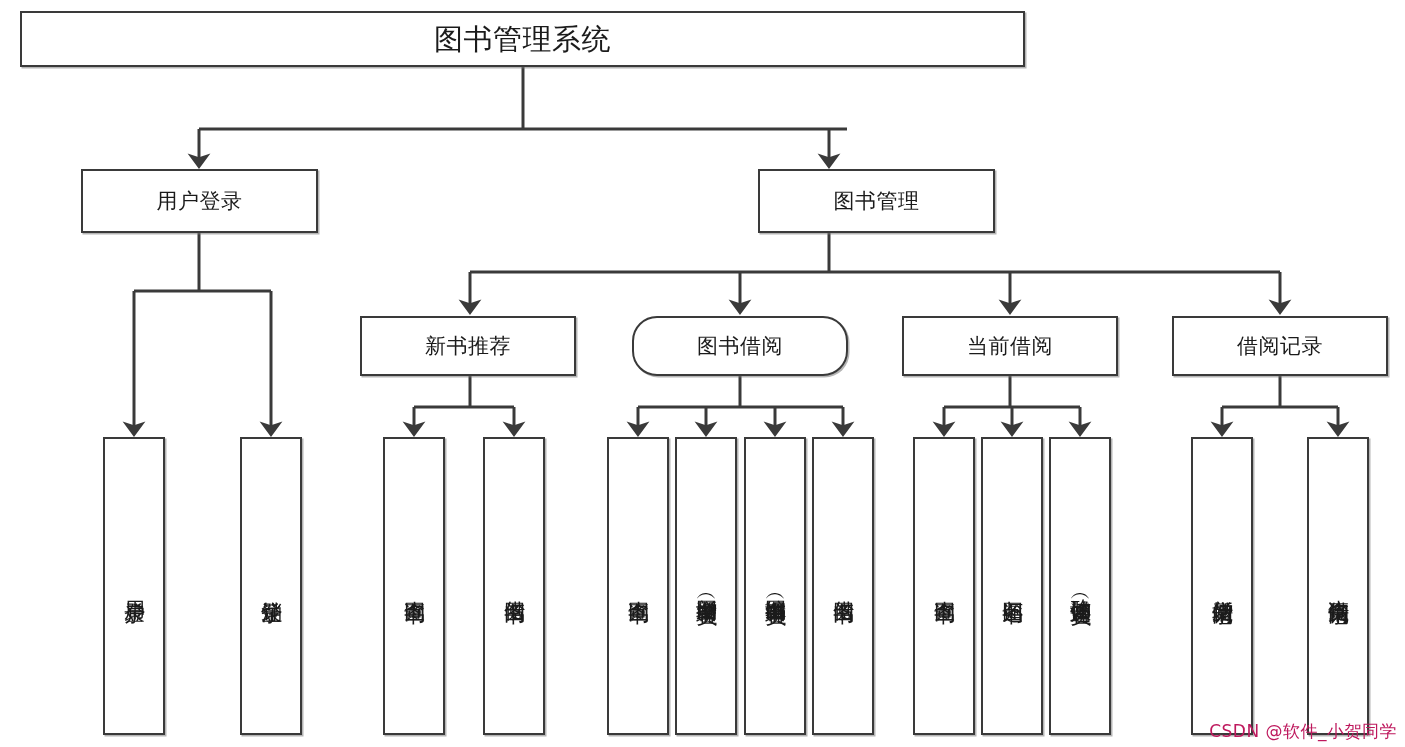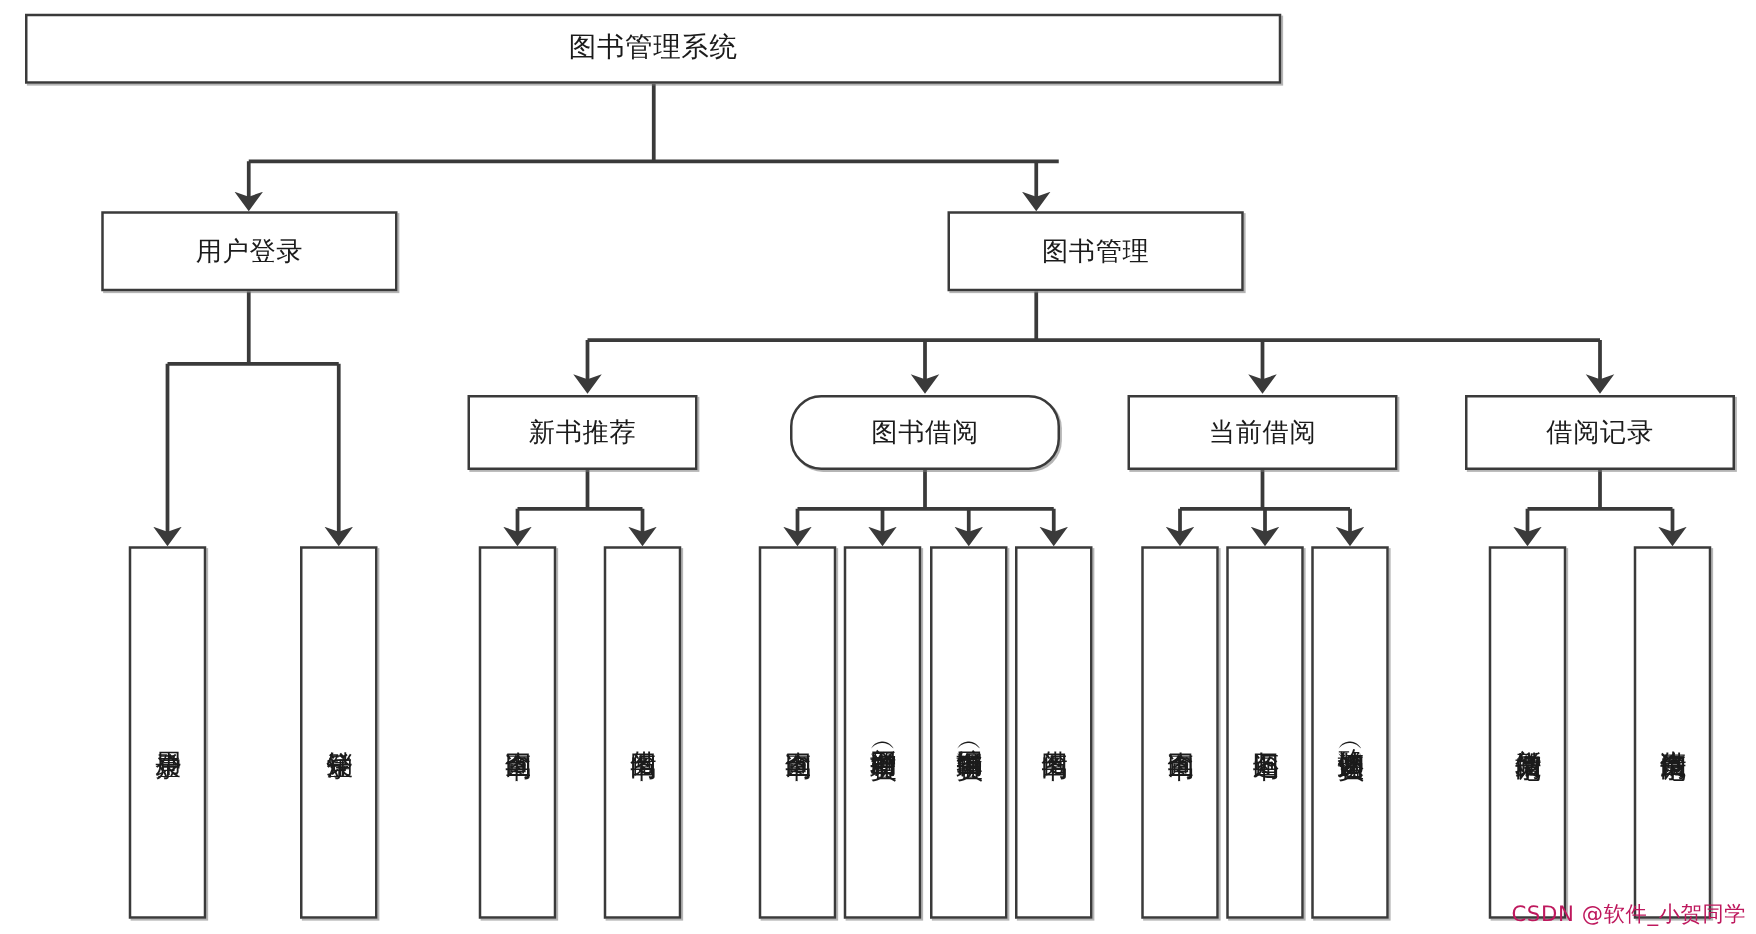--- a/index.html
+++ b/index.html
@@ -32,21 +32,21 @@
     left: 0; right: 0; top: 0; bottom: 0;
     display: flex;
     align-items: center;
     justify-content: center;
     color: #1b1b1b;
     font-size: 21px;
     letter-spacing: 0.5px;
     white-space: nowrap;
     line-height: 1;
   }
-  .node-box.root .node-label-h { font-size: 22px; border-radius: 20px; }
+  .node-box.root .node-label-h { font-size: 29px; border-radius: 20px; }
   .node-label-v {
     position: absolute;
     left: 0; right: 0; top: 0; bottom: 0;
     display: flex;
     align-items: center;
     justify-content: center;
     color: #1b1b1b;
     font-size: 21px;
     line-height: 1.12;
     writing-mode: vertical-rl;
@@ -130,21 +130,21 @@
     <span class="node-label-h">图书管理系统</span>
   </div>
 
   <div class="node-box" style="left:81px; top:169px; width:237px; height:64px;">
     <span class="node-label-h">用户登录</span>
   </div>
   <div class="node-box" style="left:711px; top:169px; width:237px; height:64px;margin-left:47px;">
     <span class="node-label-h">图书管理</span>
   </div>
 
-  <div class="node-box" style="left:374px; top:316px; width:184px; height:60px;">
+  <div class="node-box" style="left:360px; top:316px; width:216px; height:60px;">
     <span class="node-label-h">新书推荐</span>
   </div>
   <div class="node-box" style="left:632px; top:316px; width:216px; height:60px;border-radius:25px;">
     <span class="node-label-h">图书借阅</span>
   </div>
   <div class="node-box" style="left:902px; top:316px; width:216px; height:60px;">
     <span class="node-label-h">当前借阅</span>
   </div>
   <div class="node-box" style="left:1172px; top:316px; width:216px; height:60px;">
     <span class="node-label-h">借阅记录</span>

